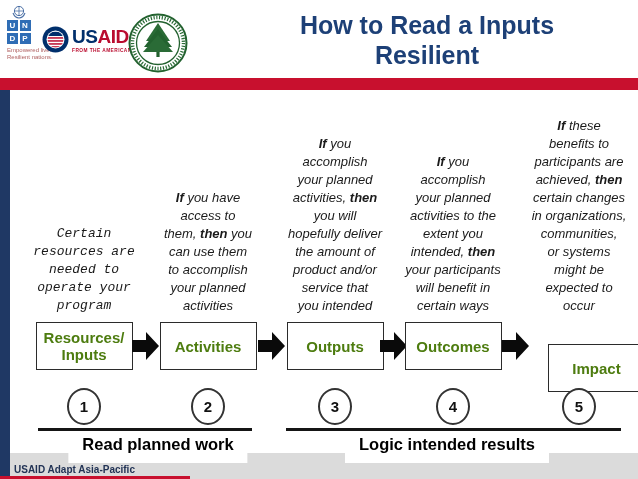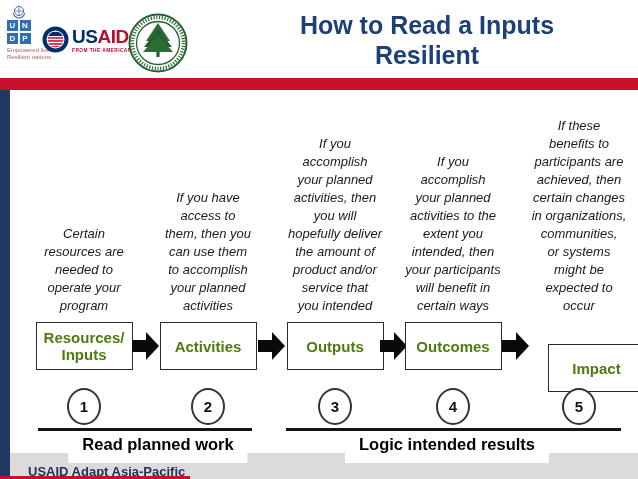--- a/index.html
+++ b/index.html
@@ -27,21 +27,21 @@
   .usaid-sub{font-size:4.8px;letter-spacing:0.45px;color:var(--usaid-red,#BA0C2F);margin-top:2px;font-weight:bold;}
 
   .ait{position:absolute;left:128px;top:13px;}
 
   .title{position:absolute;left:230px;right:14px;top:10px;text-align:center;
     color:var(--title-blue,#1D4077);font-size:25px;line-height:30px;font-weight:bold;}
 
   
   .col-desc{position:absolute;width:128px;bottom:164px;text-align:center;
     font-style:italic;font-size:13px;line-height:18px;color:#1a1a1a;}
-  .col-desc b{font-weight:normal;}
+  .col-desc b{font-weight:bold;}
   .stage-box{position:absolute;top:322px;width:97px;height:48px;background:#fff;
     border:1.5px solid #2b2b2b;box-sizing:border-box;display:flex;flex-direction:column;
     align-items:center;justify-content:center;font-weight:bold;font-size:15px;line-height:17px;
     color:#4d7c0f;text-align:center;}
   .step-circle{position:absolute;top:388px;width:34px;height:37px;border:2px solid #333;
     border-radius:50%;box-sizing:border-box;display:flex;align-items:center;justify-content:center;
     font-weight:bold;font-size:15px;color:#111;background:#fff;}
   .flow-arrow{position:absolute;top:330px;}
 
   .group-line{position:absolute;top:428px;height:3px;background:#151515;}
@@ -49,21 +49,21 @@
   .line2{left:286px;width:335px;}
   .group-label{position:absolute;top:432px;transform:translateX(-50%);
     background:#fff;padding:3px 14px 9px 14px;font-weight:bold;font-size:16.5px;color:#000;
     z-index:5;white-space:nowrap;}
   .label1{left:158px;}
   .label2{left:447px;}
 
   
   .footer{position:absolute;left:0;top:453px;width:638px;height:26px;
     background:var(--footer-gray,#DBDBDB);z-index:2;}
-  .footer-text{position:absolute;left:28px;top:11px;font-size:13px;font-weight:bold;
+  .footer-text{position:absolute;left:14px;top:11px;font-size:10px;font-weight:bold;
     color:var(--footer-text,#223355);}
   .bottom-red{position:absolute;left:0;top:476px;width:190px;height:3px;
     background:var(--accent-red,#C8102E);z-index:8;}
 </style>
 </head>
 <body>
 
 <div class="stage">
 
   <div class="header">
@@ -130,21 +130,21 @@
 
   <div class="red-bar"></div>
   <div class="left-stripe"></div>
 
   <div id="diagram">
 
     <div class="group-line line1"></div>
     <div class="group-line line2"></div>
     <div class="group-label label1">Read planned work</div>
     <div class="group-label label2">Logic intended results</div>
-  <div class="col-desc" style="left: 20px;">Certain<br>resources are<br>needed to<br>operate your<br>program</div>
+  <div class="col-desc" style="left: 20px; font-family: Liberation Mono, monospace;">Certain<br>resources are<br>needed to<br>operate your<br>program</div>
       <div class="stage-box" style="left: 35.5px;">Resources/<br>Inputs</div>
       <div class="step-circle" style="left: 67px;">1</div>
       <div class="flow-arrow" style="left: 132px;"><svg width="28" height="32" viewBox="0 0 28 32">
           <polygon points="0,10 14,10 14,2 27,16 14,30 14,22 0,22" fill="#0a0a0a"></polygon>
         </svg></div>
       <div class="col-desc" style="left: 144px;"><b>If</b> you have<br>access to<br>them, <b>then</b> you<br>can use them<br>to accomplish<br>your planned<br>activities</div>
       <div class="stage-box" style="left: 159.5px;">Activities</div>
       <div class="step-circle" style="left: 191px;">2</div>
       <div class="flow-arrow" style="left: 257.5px;"><svg width="28" height="32" viewBox="0 0 28 32">
           <polygon points="0,10 14,10 14,2 27,16 14,30 14,22 0,22" fill="#0a0a0a"></polygon>

